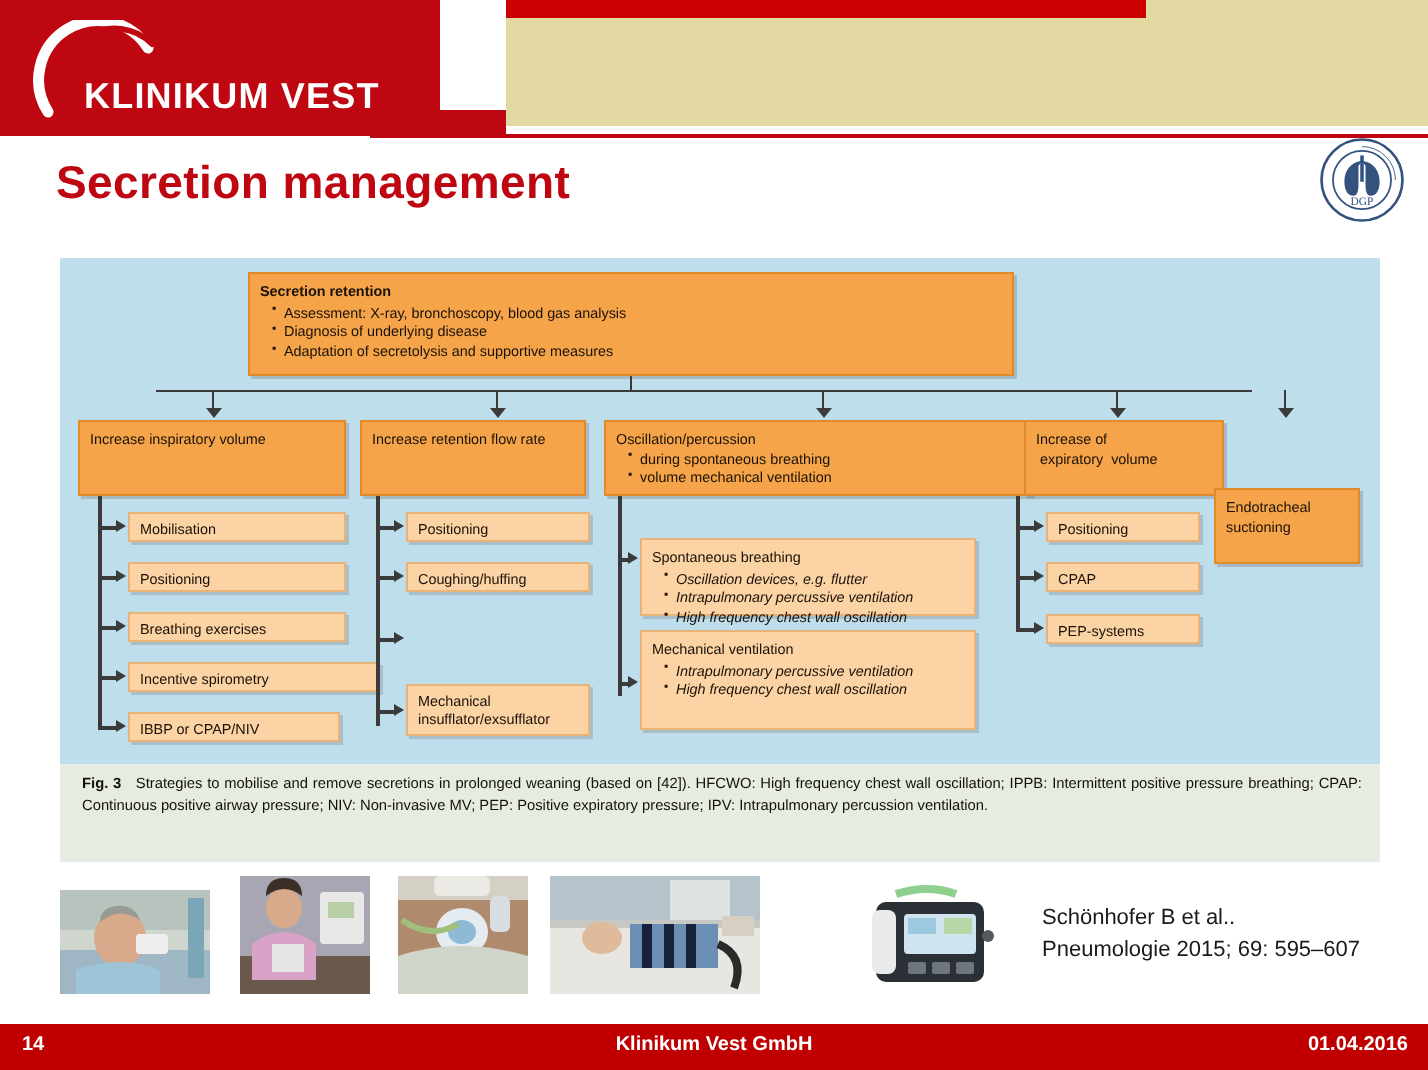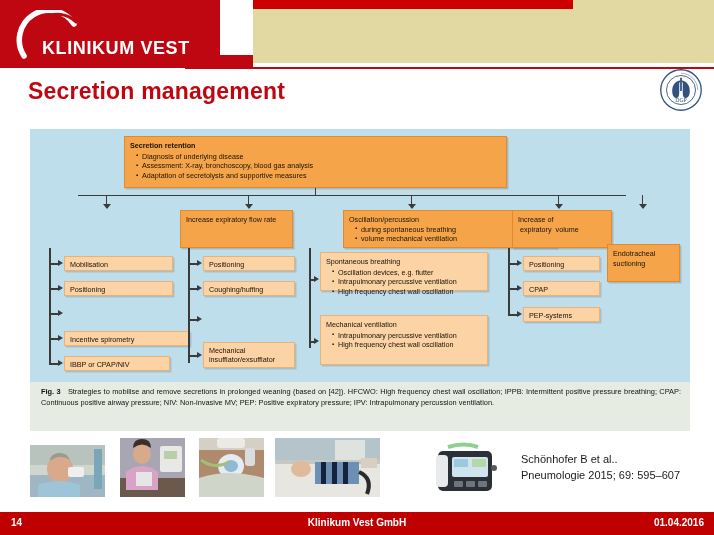--- a/index.html
+++ b/index.html
@@ -112,21 +112,21 @@
     background: #fbd3a4;
     border: 0.7px solid #e9b378;
     box-shadow: 1.5px 1.5px 0 rgba(120,120,120,0.30);
     color: #1a1208;
     font-size: 7.2px;
     line-height: 1.35;
     padding: 4px 5px;
   }
   .nbox .bt { display: block; margin-bottom: 1px; }
   .nbox ul { margin: 0; padding: 0 0 0 7px; list-style: none; }
-  .nbox li { position: relative; padding-left: 5px; }
+  .nbox li { position: relative; padding-left: 5px; font-style: italic; }
   .nbox li::before {
     content: "\25AA";
     position: absolute; left: -1px; top: -0.5px; font-size: 6px;
   }
   .patch {
     background: #f5a44a;
     padding: 0 2px;
   }
 
   
@@ -205,22 +205,22 @@
     <path d="M50 12 A38 38 0 0 1 88 50" fill="none" stroke="#33527e" stroke-width="1"></path>
   </svg>
 
   <div class="fig-panel">
     <div class="fig-blue"></div>
     <div class="fig-caption-bg"></div>
 
     <div class="obox" style="left:94px; top:7px; width:383px; height:52px;">
       <span class="bt">Secretion retention</span>
       <ul>
+        <li>Assessment: X-ray, bronchoscopy, blood gas analysis</li>
         <li>Diagnosis of underlying disease</li>
-        <li>Assessment: X-ray, bronchoscopy, blood gas analysis</li>
         <li>Adaptation of secretolysis and supportive measures</li>
       </ul>
     </div>
 
     <div class="ln" style="left:285px; top:59px; width:1.4px; height:7px;"></div>
     <div class="ln" style="left:48px; top:66px; width:548px; height:1.4px;"></div>
 
     <div class="ln" style="left:76px;  top:66px; width:1.4px; height:10px;"></div>
     <div class="arw-d" style="left:73px; top:75px;"></div>
 
@@ -229,73 +229,77 @@
 
     <div class="ln" style="left:381px; top:66px; width:1.4px; height:10px;"></div>
     <div class="arw-d" style="left:378px; top:75px;"></div>
 
     <div class="ln" style="left:528px; top:66px; width:1.4px; height:10px;"></div>
     <div class="arw-d" style="left:525px; top:75px;"></div>
 
     <div class="ln" style="left:612px; top:66px; width:1.4px; height:10px;"></div>
     <div class="arw-d" style="left:609px; top:75px;"></div>
 
+    <div class="obox" style="left:9px; top:81px; width:134px; height:38px;">
+      <span>Increase inspiratory volume</span>
+    </div>
     <div class="ln" style="left:19px; top:119px; width:1.6px; height:115px;"></div>
 
     <div class="ln" style="left:19px; top:134px; width:10px; height:1.6px;"></div>
     <div class="arw-r" style="left:28px; top:131px;"></div>
     <div class="lbox" style="left:34px; top:127px; width:109px; height:15px;">Mobilisation</div>
 
     <div class="ln" style="left:19px; top:159px; width:10px; height:1.6px;"></div>
     <div class="arw-r" style="left:28px; top:156px;"></div>
     <div class="lbox" style="left:34px; top:152px; width:109px; height:15px;">Positioning</div>
 
     <div class="ln" style="left:19px; top:184px; width:10px; height:1.6px;"></div>
     <div class="arw-r" style="left:28px; top:181px;"></div>
+    <div class="lbox" style="left:34px; top:177px; width:109px; height:15px;">Breathing exercises</div>
 
     <div class="ln" style="left:19px; top:209px; width:10px; height:1.6px;"></div>
     <div class="arw-r" style="left:28px; top:206px;"></div>
     <div class="lbox" style="left:34px; top:202px; width:126px; height:15px;">Incentive spirometry</div>
 
     <div class="ln" style="left:19px; top:234px; width:10px; height:1.6px;"></div>
     <div class="arw-r" style="left:28px; top:231px;"></div>
     <div class="lbox" style="left:34px; top:227px; width:106px; height:15px;">IBBP or CPAP/NIV</div>
 
     <div class="obox" style="left:150px; top:81px; width:113px; height:38px;">
-      <span>Increase expiratory flow rate</span>
+      <span>Increase retention flow rate</span>
     </div>
     <div class="ln" style="left:158px; top:119px; width:1.6px; height:115px;"></div>
 
     <div class="ln" style="left:158px; top:134px; width:10px; height:1.6px;"></div>
     <div class="arw-r" style="left:167px; top:131px;"></div>
     <div class="lbox" style="left:173px; top:127px; width:92px; height:15px;">Positioning</div>
 
     <div class="ln" style="left:158px; top:159px; width:10px; height:1.6px;"></div>
     <div class="arw-r" style="left:167px; top:156px;"></div>
     <div class="lbox" style="left:173px; top:152px; width:92px; height:15px;">Coughing/huffing</div>
 
     <div class="ln" style="left:158px; top:190px; width:10px; height:1.6px;"></div>
     <div class="arw-r" style="left:167px; top:187px;"></div>
 
     <div class="ln" style="left:158px; top:226px; width:10px; height:1.6px;"></div>
     <div class="arw-r" style="left:167px; top:223px;"></div>
     <div class="lbox" style="left:173px; top:213px; width:92px; height:26px;">Mechanical insufflator/exsufflator</div>
 
-    <div class="obox" style="left:272px; top:81px; width:214px; height:38px;margin-left:41px;">
+    <div class="obox" style="left:272px; top:81px; width:214px; height:38px;">
       <span>Oscillation/percussion</span>
       <ul>
         <li>during spontaneous breathing</li>
         <li>volume mechanical ventilation</li>
       </ul>
     </div>
     <div class="ln" style="left:279px; top:119px; width:1.6px; height:100px;"></div>
 
     <div class="ln" style="left:279px; top:150px; width:6px; height:1.6px;"></div>
     <div class="arw-r" style="left:284px; top:147px;"></div>
-    <div class="nbox" style="left:290px; top:123px; width:168px; height:39px;">
+    <div class="nbox" style="left:290px; top:140px; width:168px; height:39px;">
       <span class="bt">Spontaneous breathing</span>
       <ul>
         <li>Oscillation devices, e.g. flutter</li>
         <li>Intrapulmonary percussive ventilation</li>
         <li>High frequency chest wall oscillation</li>
       </ul>
     </div>
 
     <div class="ln" style="left:279px; top:212px; width:6px; height:1.6px;"></div>
     <div class="arw-r" style="left:284px; top:209px;"></div>

